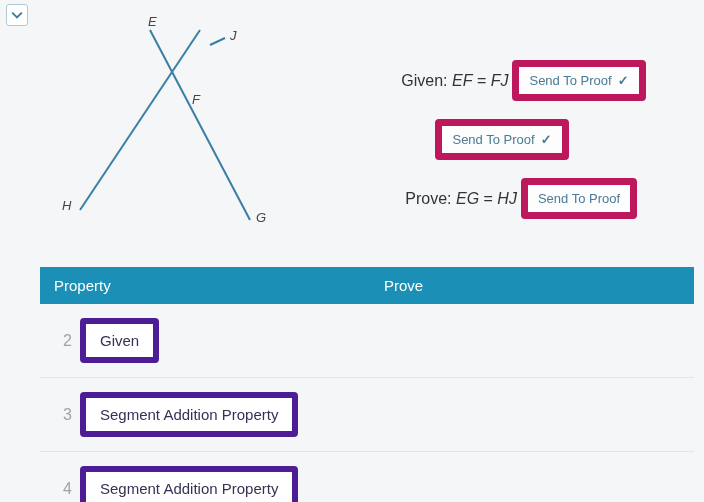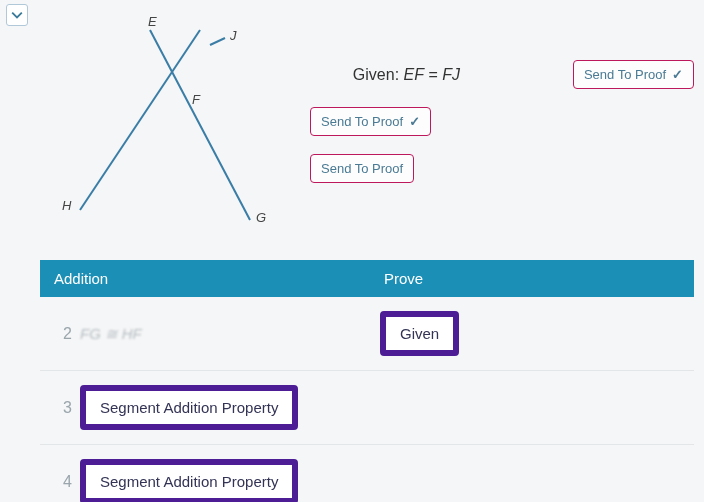--- a/index.html
+++ b/index.html
@@ -50,34 +50,34 @@
       color: #444;
       font-style: italic;
     }
     .givens {
       padding-top: 50px;
       flex: 1;
     }
     .given-row {
       display: flex;
       align-items: center;
-      justify-content: space-between;
+      justify-content: center;
       gap: 4px;
       margin-bottom: 18px;
     }
     .given-text {
       font-size: 16px;
       color: #333;
       width: 150px;
       text-align: right;
       white-space: nowrap;
     }
     .given-text .var { font-style: italic; }
     .send-btn {
-      border: 1px solid #be185d;
+      border: 7px solid #be185d;
       border-radius: 4px;
       background: #fdfdfd;
       color: #4a7a94;
       font-size: 13px;
       padding: 6px 10px;
       display: flex;
       align-items: center;
       gap: 6px;
       cursor: pointer;
       white-space: nowrap;
@@ -161,36 +161,38 @@
             <span class="check">✓</span>
         </div>
       </div>
       <div class="given-row">
         <div class="send-btn">
           <span>Send To Proof</span>
             <span class="check">✓</span>
         </div>
       </div>
       <div class="given-row">
+        <div class="given-text">
+          <span>Prove:</span> <span class="var">EG</span> = <span class="var">HJ</span>
+        </div>
         <div class="send-btn">
           <span>Send To Proof</span>
         </div>
       </div>
     </div>
   </div>
 
   <div class="proof-table">
     <div class="table-header">
-      <div class="col-statement">Addition</div>
+      <div class="col-statement">Property</div>
       <div class="col-reason">Prove</div>
     </div>
 
     <div class="proof-row">
       <div class="row-num">2</div>
-      <div class="statement-text">FG ≅ HF</div>
       <div class="reason-box">Given</div>
     </div>
 
     <div class="proof-row">
       <div class="row-num">3</div>
       <div class="reason-box">Segment Addition Property</div>
     </div>
 
     <div class="proof-row">
       <div class="row-num">4</div>

